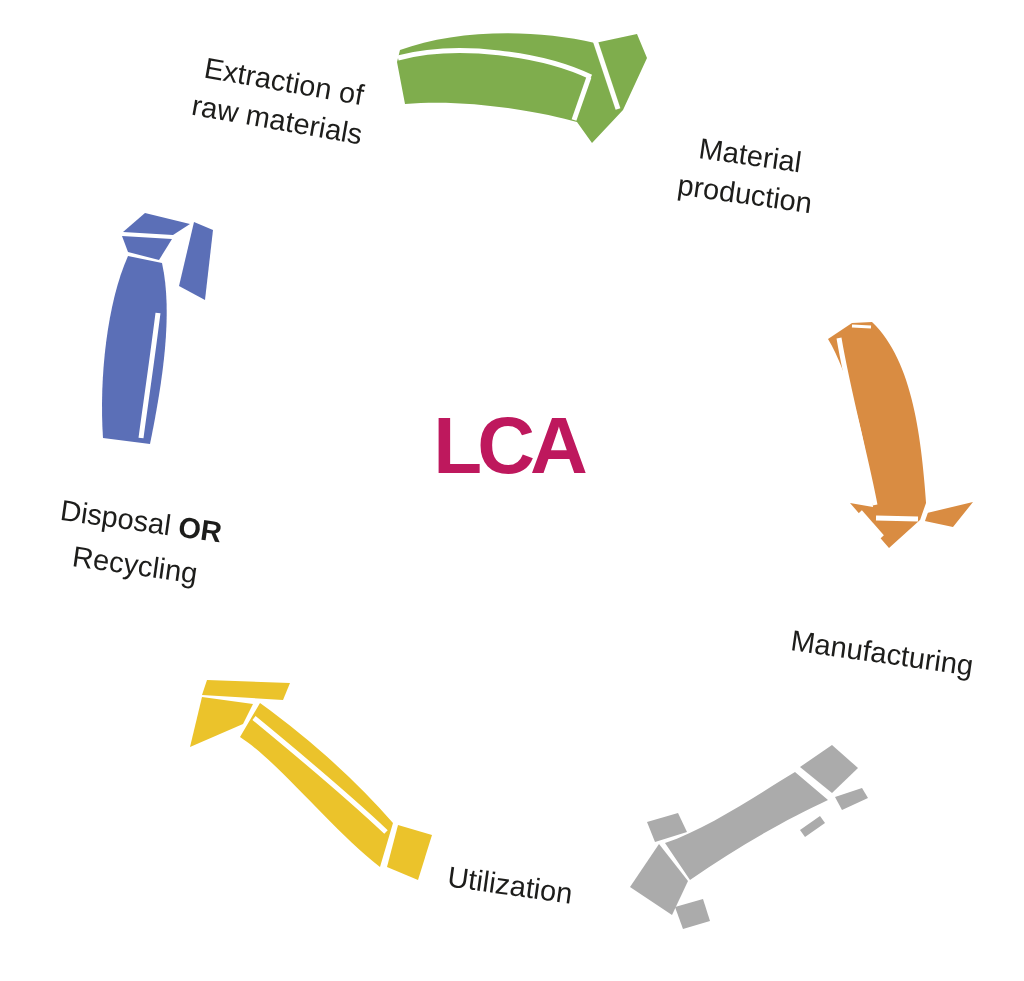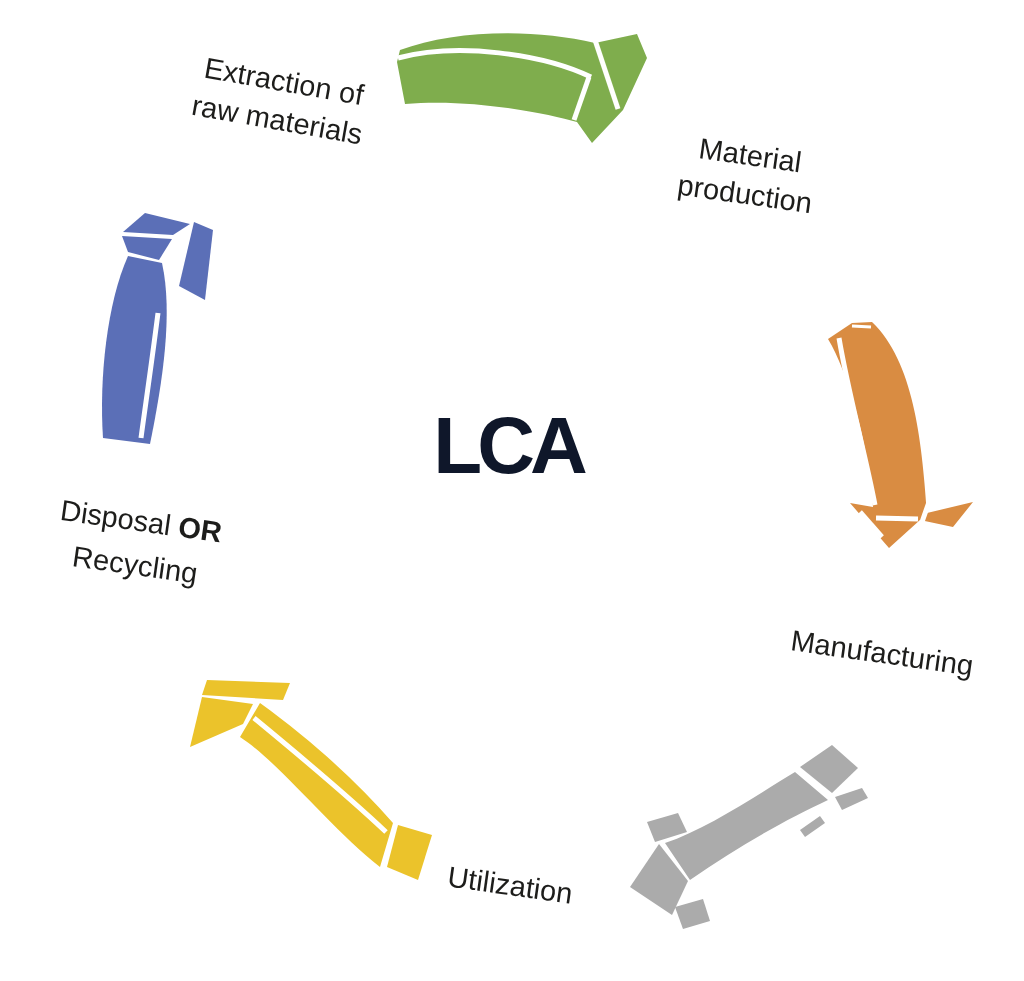--- a/index.html
+++ b/index.html
@@ -24,21 +24,21 @@
   .rot8{transform:rotate(8deg);}
   .rot10{transform:rotate(10deg);}
   .bold{font-weight:700;}
   .center-title{
     position:absolute;
     left:396px;top:406px;width:224px;
     text-align:center;
     font-size:80px;
     font-weight:700;
     letter-spacing:-5px;
-    color:#0f172a;
+    color:#be185d;
     line-height:1.0;
   }
 </style>
 </head>
 <body>
 
 <div class="canvas">
 
   <svg class="arrow" style="left:393px;top:28px;" width="262" height="130" viewBox="0 0 262 130">
     <g fill="#7fad4d">

